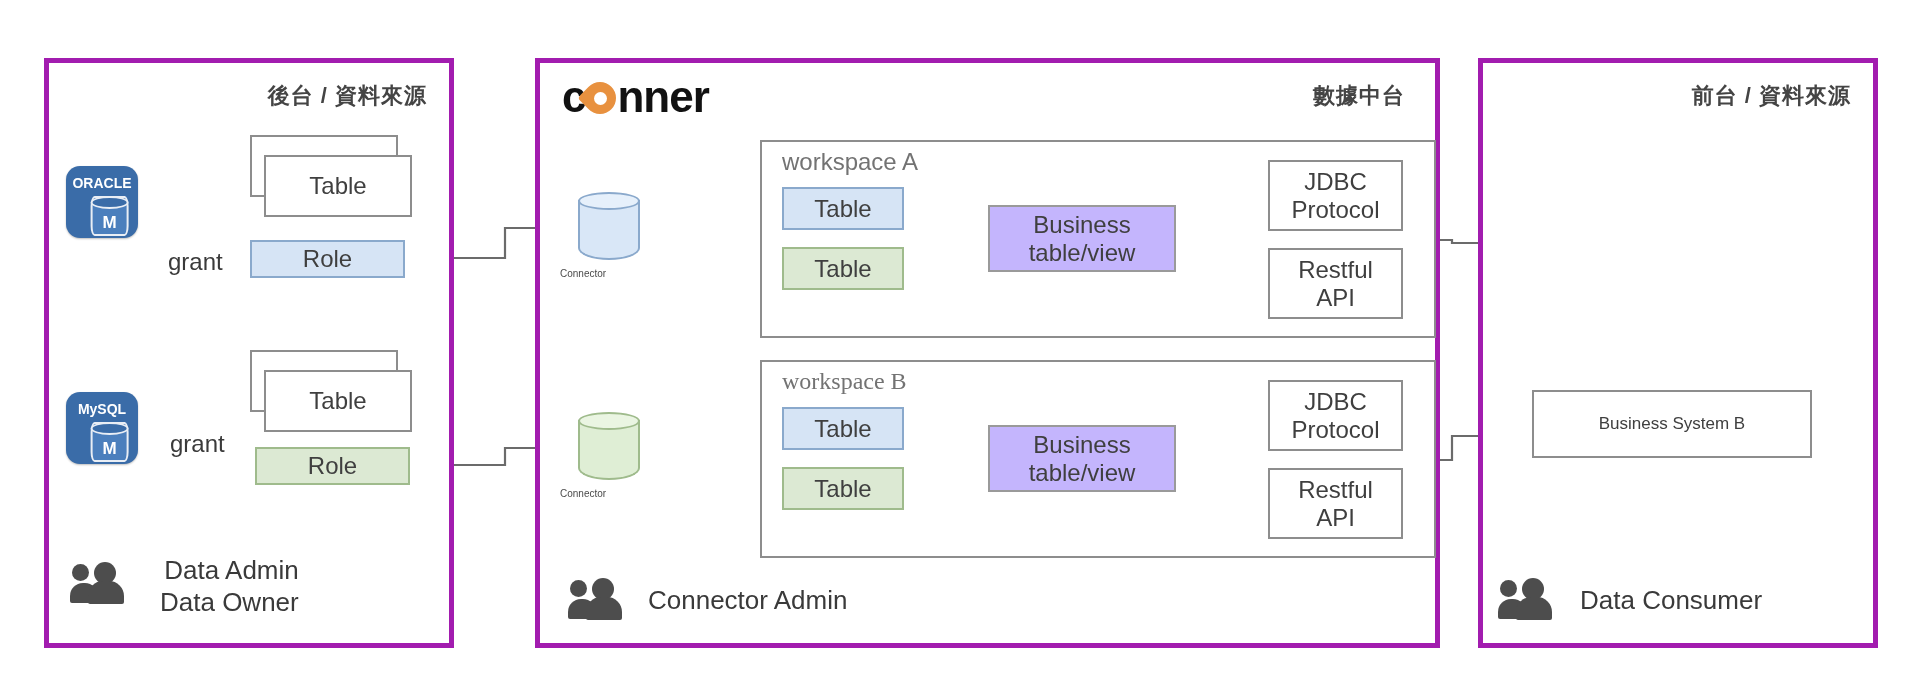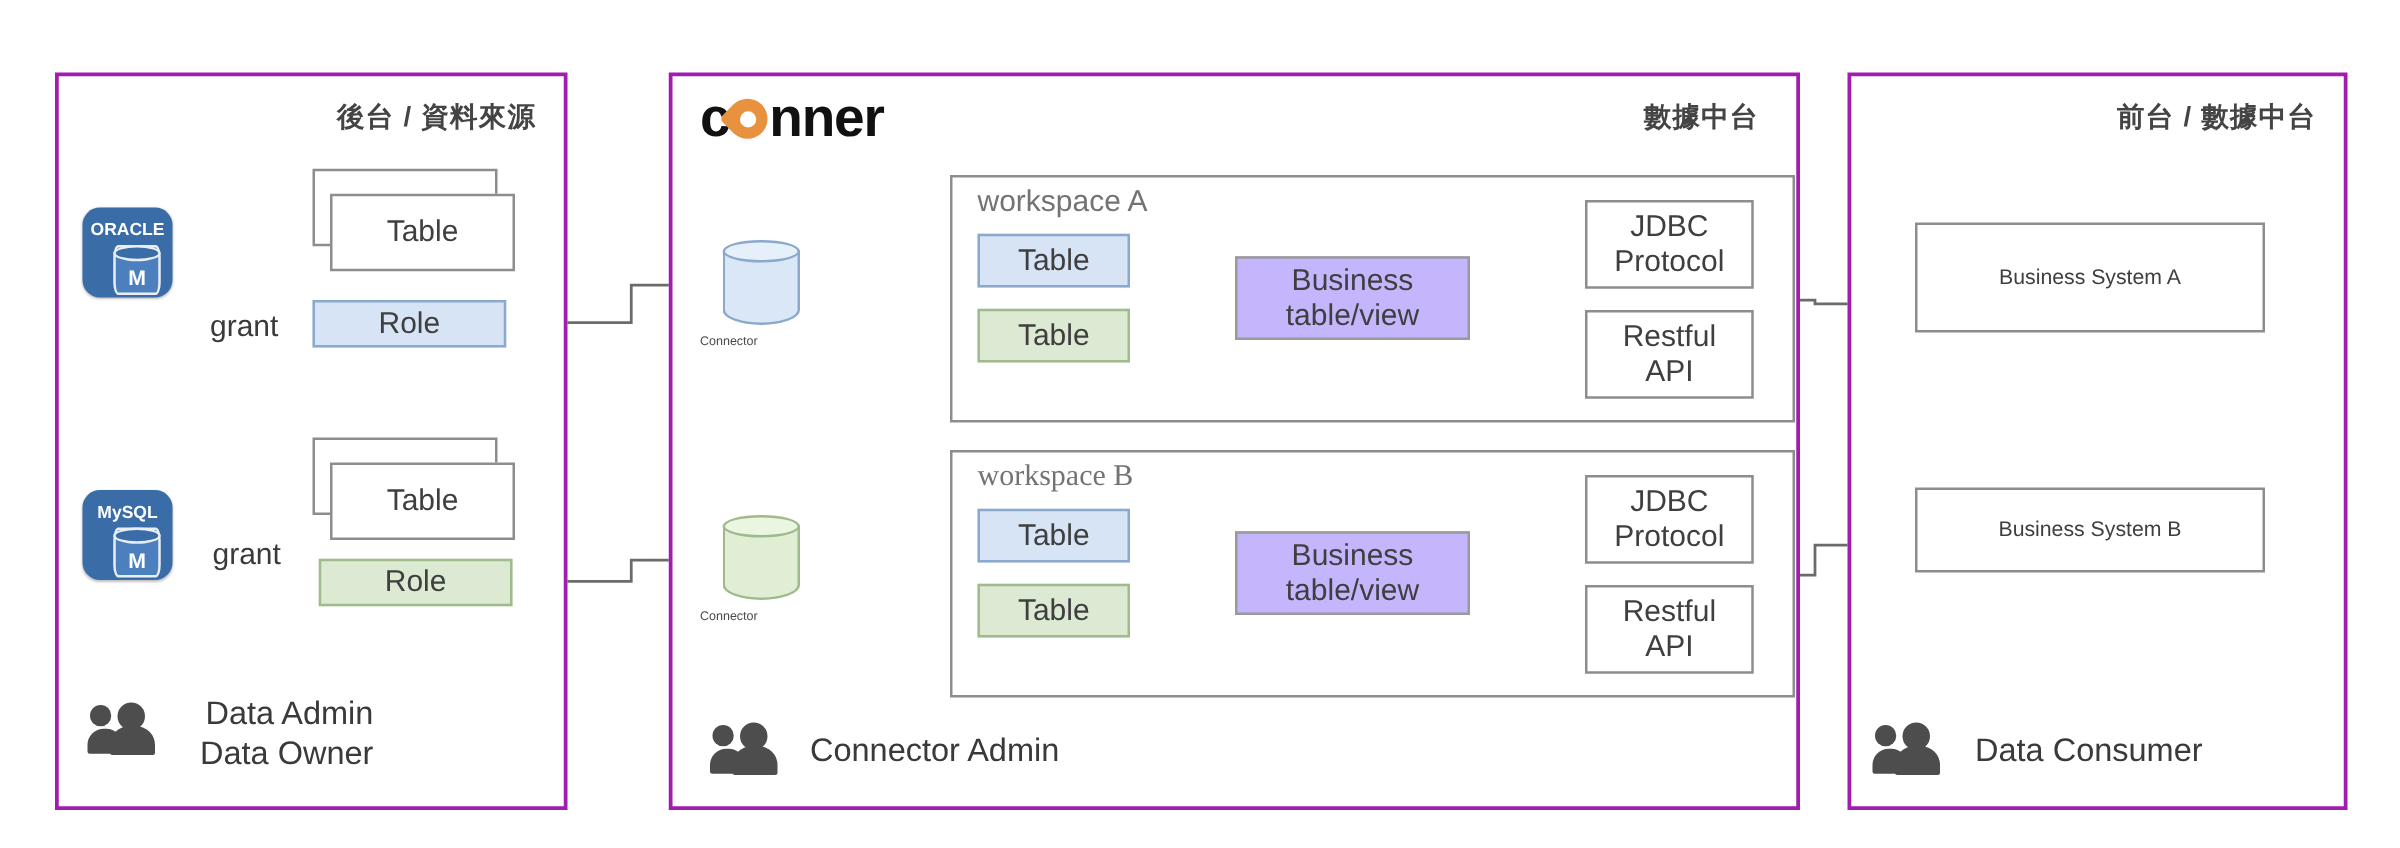--- a/index.html
+++ b/index.html
@@ -15,21 +15,21 @@
     position: relative;
     width: 1920px;
     height: 678px;
     background: #ffffff;
     overflow: hidden;
   }
 
   
   .panel {
     position: absolute;
-    border: 3px solid #a21caf;
+    border: 5px solid #a21caf;
     background: #ffffff;
     box-sizing: border-box;
   }
   #panel-source   { left: 44px;   top: 58px;  width: 410px;  height: 590px; }
   #panel-platform { left: 535px;  top: 58px;  width: 905px;  height: 590px; }
   #panel-app      { left: 1478px; top: 58px;  width: 400px;  height: 590px; }
 
   .panel-title {
     position: absolute;
     top: 18px;
@@ -383,24 +383,23 @@
 
   <div class="people" style="left:568px; top:578px;">
     <i class="h1"></i>
       <i class="h2"></i>
       <i class="b1"></i>
       <i class="b2"></i>
   </div>
   <div class="role-label" style="left:648px; top:585px;">Connector Admin</div>
 
   <div class="panel" id="panel-app">
-    <div class="panel-title" id="title-app">前台 / 數據中台</div>
-  </div>
-
-  <div class="box plain" style="left:1532px; top:178px; width:280px; height:88px; font-size:17px;">Business System A</div>
+    <div class="panel-title" id="title-app">前台 / 資料來源</div>
+  </div>
+
   <div class="box plain" style="left:1532px; top:390px; width:280px; height:68px; font-size:17px;">Business System B</div>
 
   <div class="people" style="left:1498px; top:578px;">
     <i class="h1"></i>
       <i class="h2"></i>
       <i class="b1"></i>
       <i class="b2"></i>
   </div>
   <div class="role-label" style="left:1580px; top:585px;">Data Consumer</div>
 

